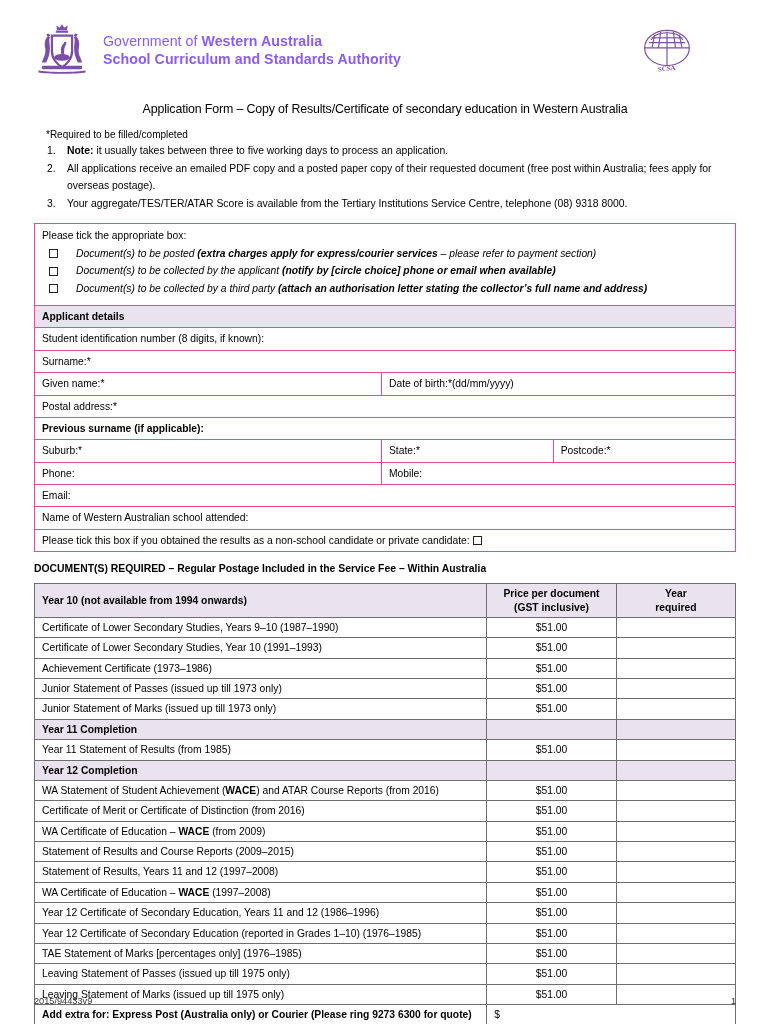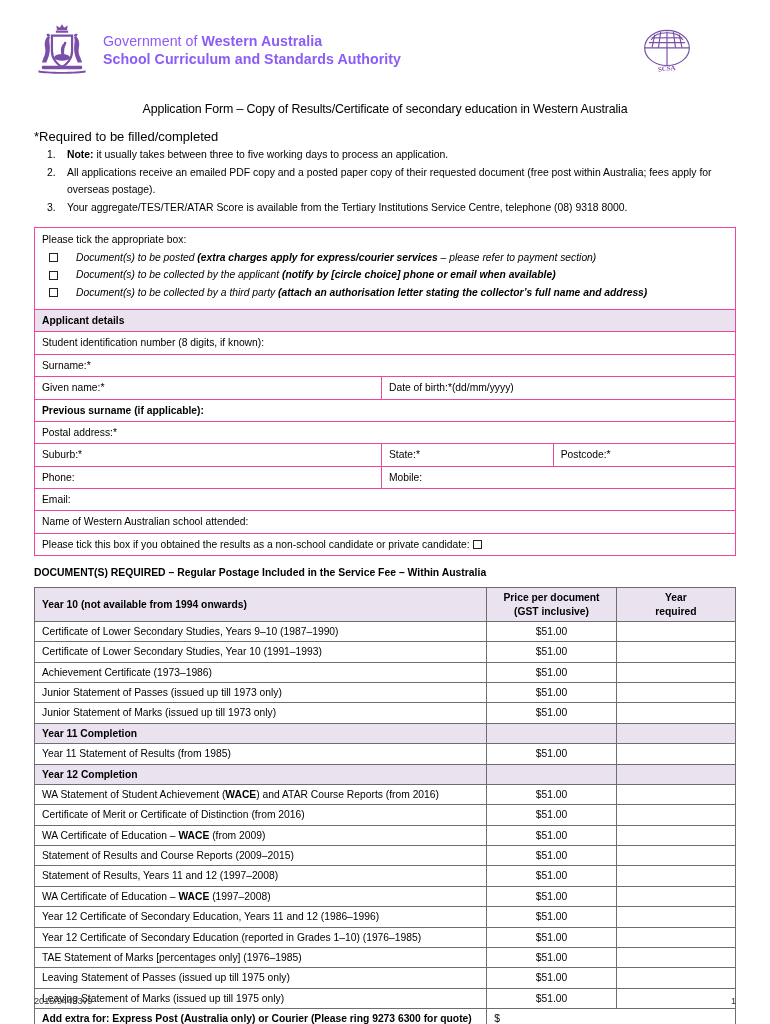--- a/index.html
+++ b/index.html
@@ -28,21 +28,21 @@
   
   .title {
     text-align: center;
     font-weight: normal;
     font-size: 12.4px;
     margin: 18px 0 13px 0;
     letter-spacing: -0.15px;
   }
 
   
-  .intro-req { font-size: 13px; margin-bottom: 3px; }
+  .intro-req { font-size: 10px; margin-bottom: 3px; margin-left: 12px; }
   ol.intro { margin: 0 0 0 0; padding: 0; list-style: none; }
   ol.intro li {
     font-size: 10.4px;
     line-height: 1.62;
     padding-left: 33px;
     position: relative;
     margin-bottom: 1px;
   }
   ol.intro li .num { position: absolute; left: 13px; top: 0; }
   ol.intro li b { font-weight: bold; }
@@ -224,24 +224,24 @@
         <td colspan="3">Student identification number (8 digits, if known):</td>
       </tr>
       <tr>
         <td colspan="3">Surname:*</td>
       </tr>
       <tr>
         <td>Given name:*</td>
         <td colspan="2">Date of birth:*(dd/mm/yyyy)</td>
       </tr>
       <tr>
+        <td colspan="3">Postal address:*</td>
+      </tr>
+      <tr>
         <td colspan="3" class="bold">Previous surname (if applicable):</td>
-      </tr>
-      <tr>
-        <td colspan="3">Postal address:*</td>
       </tr>
       <tr>
         <td>Suburb:*</td>
         <td>State:*</td>
         <td>Postcode:*</td>
       </tr>
       <tr>
         <td>Phone:</td>
         <td colspan="2">Mobile:</td>
       </tr>

